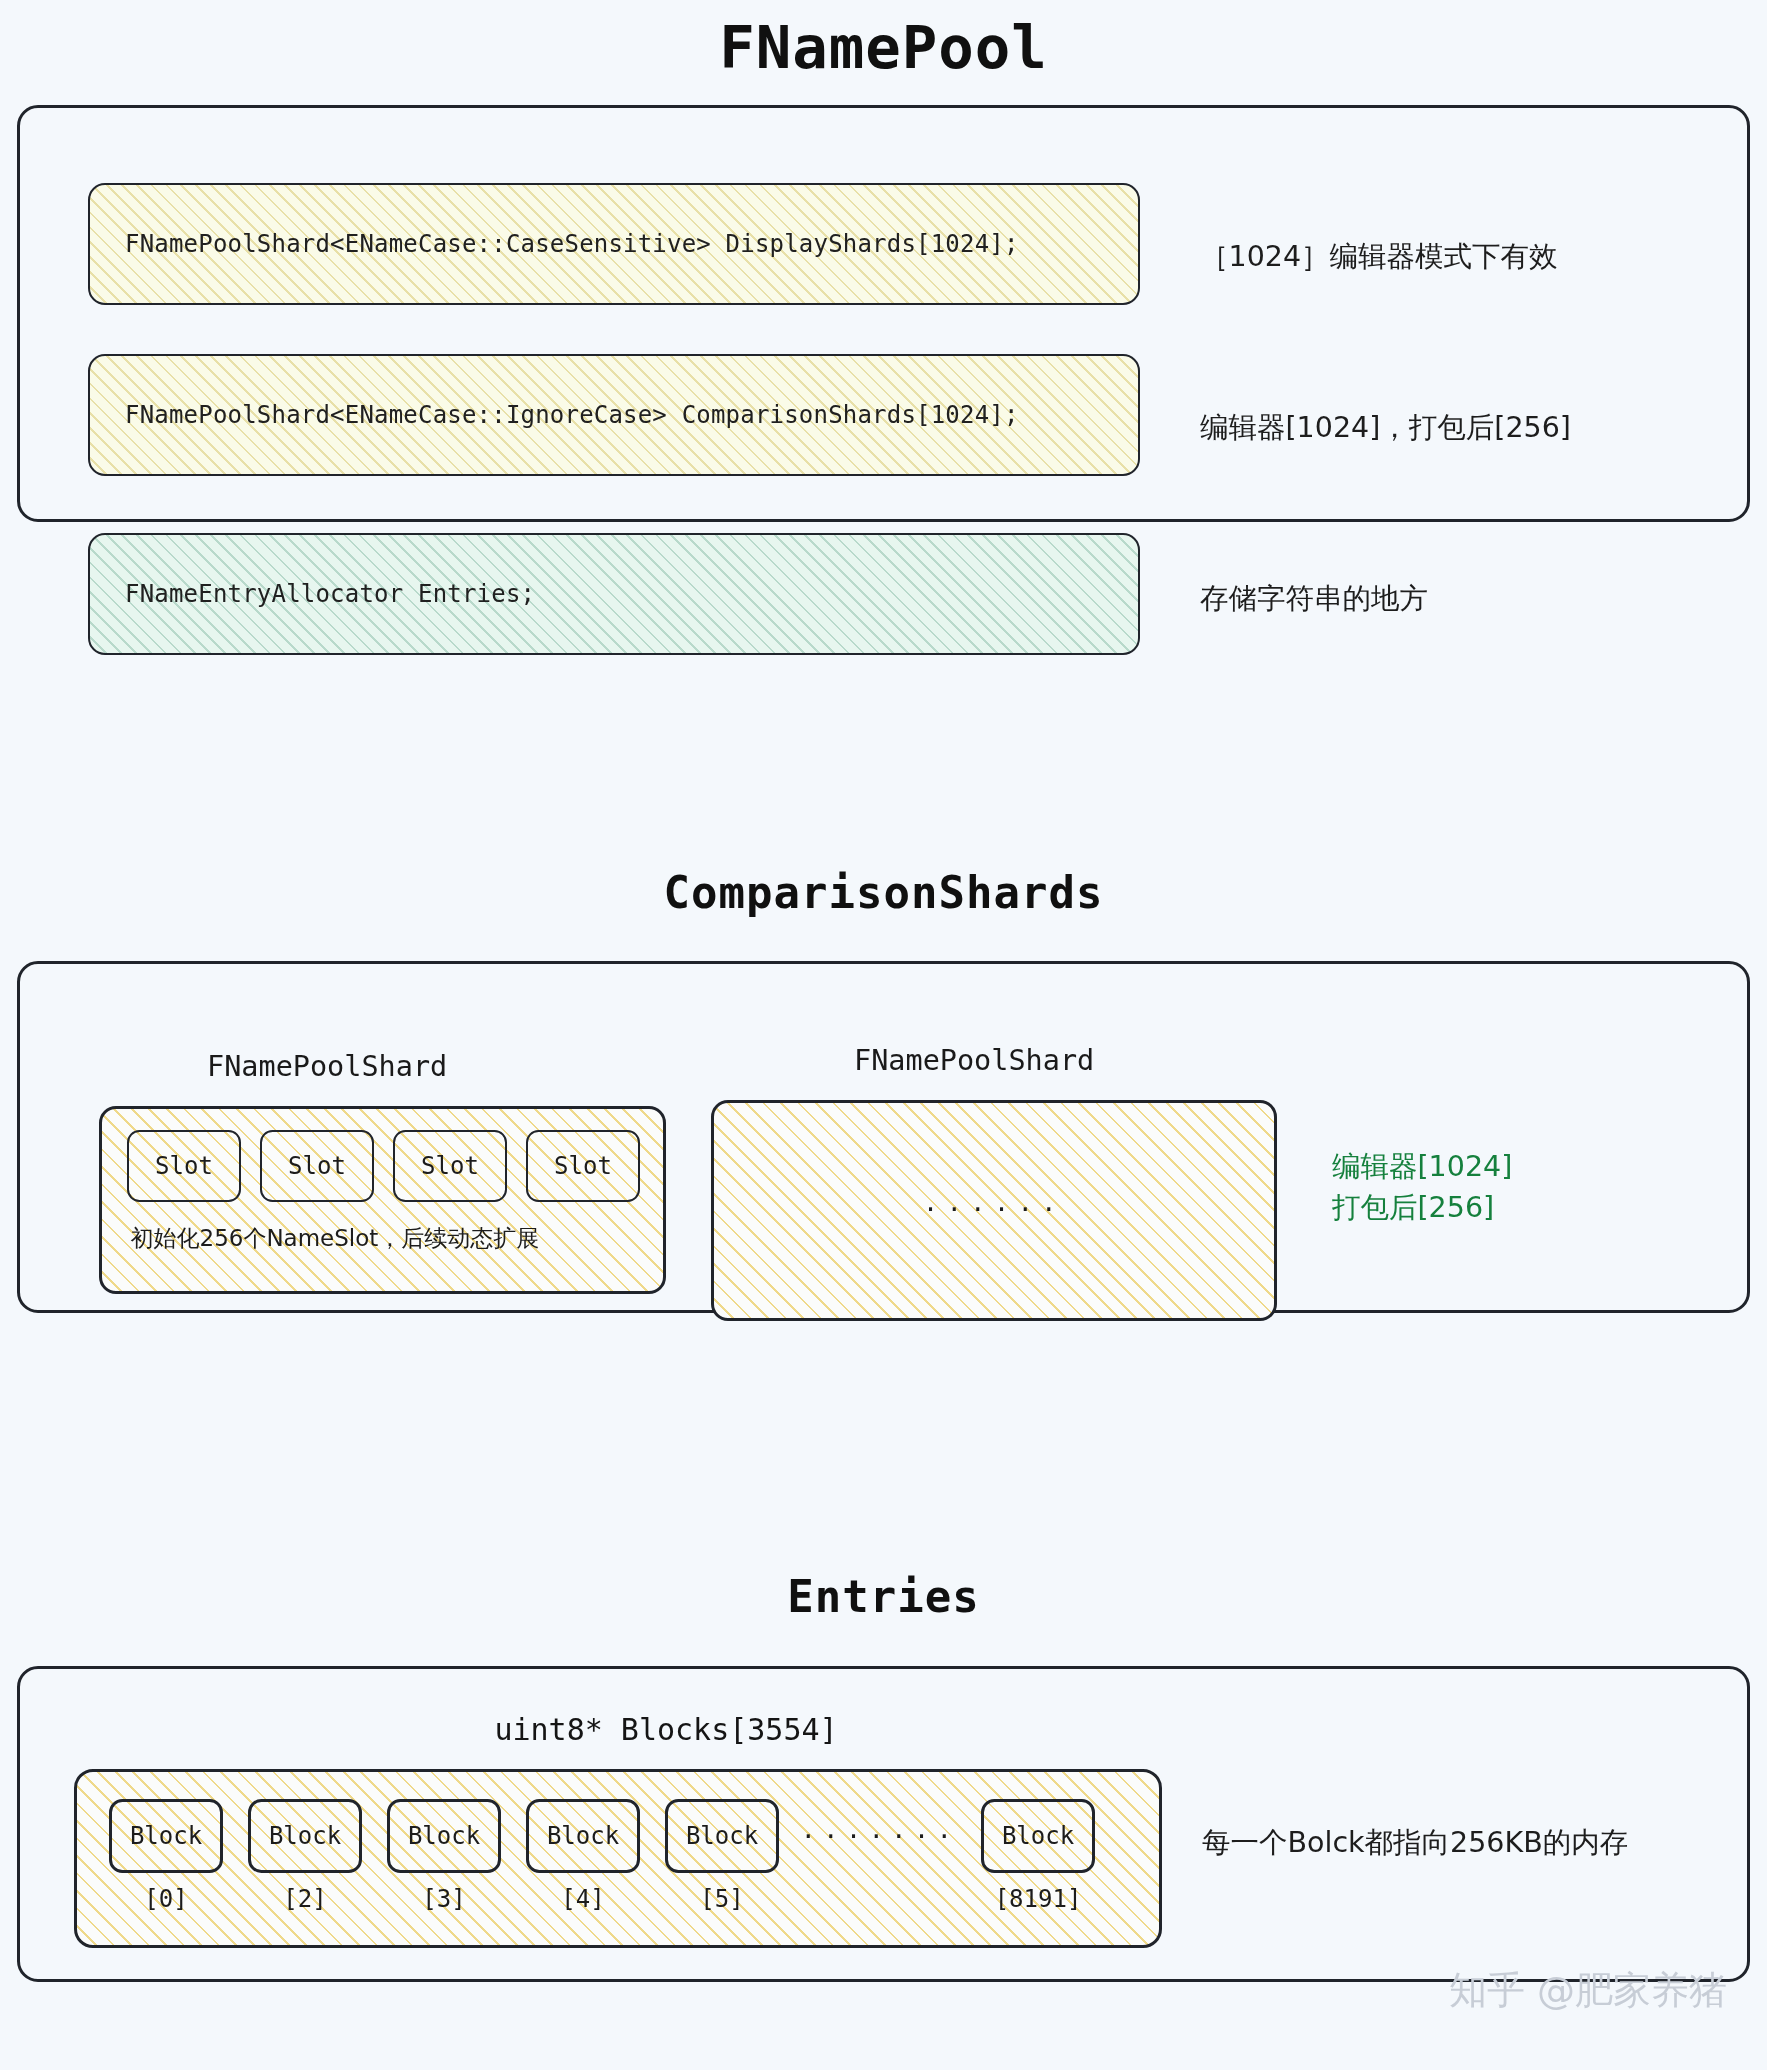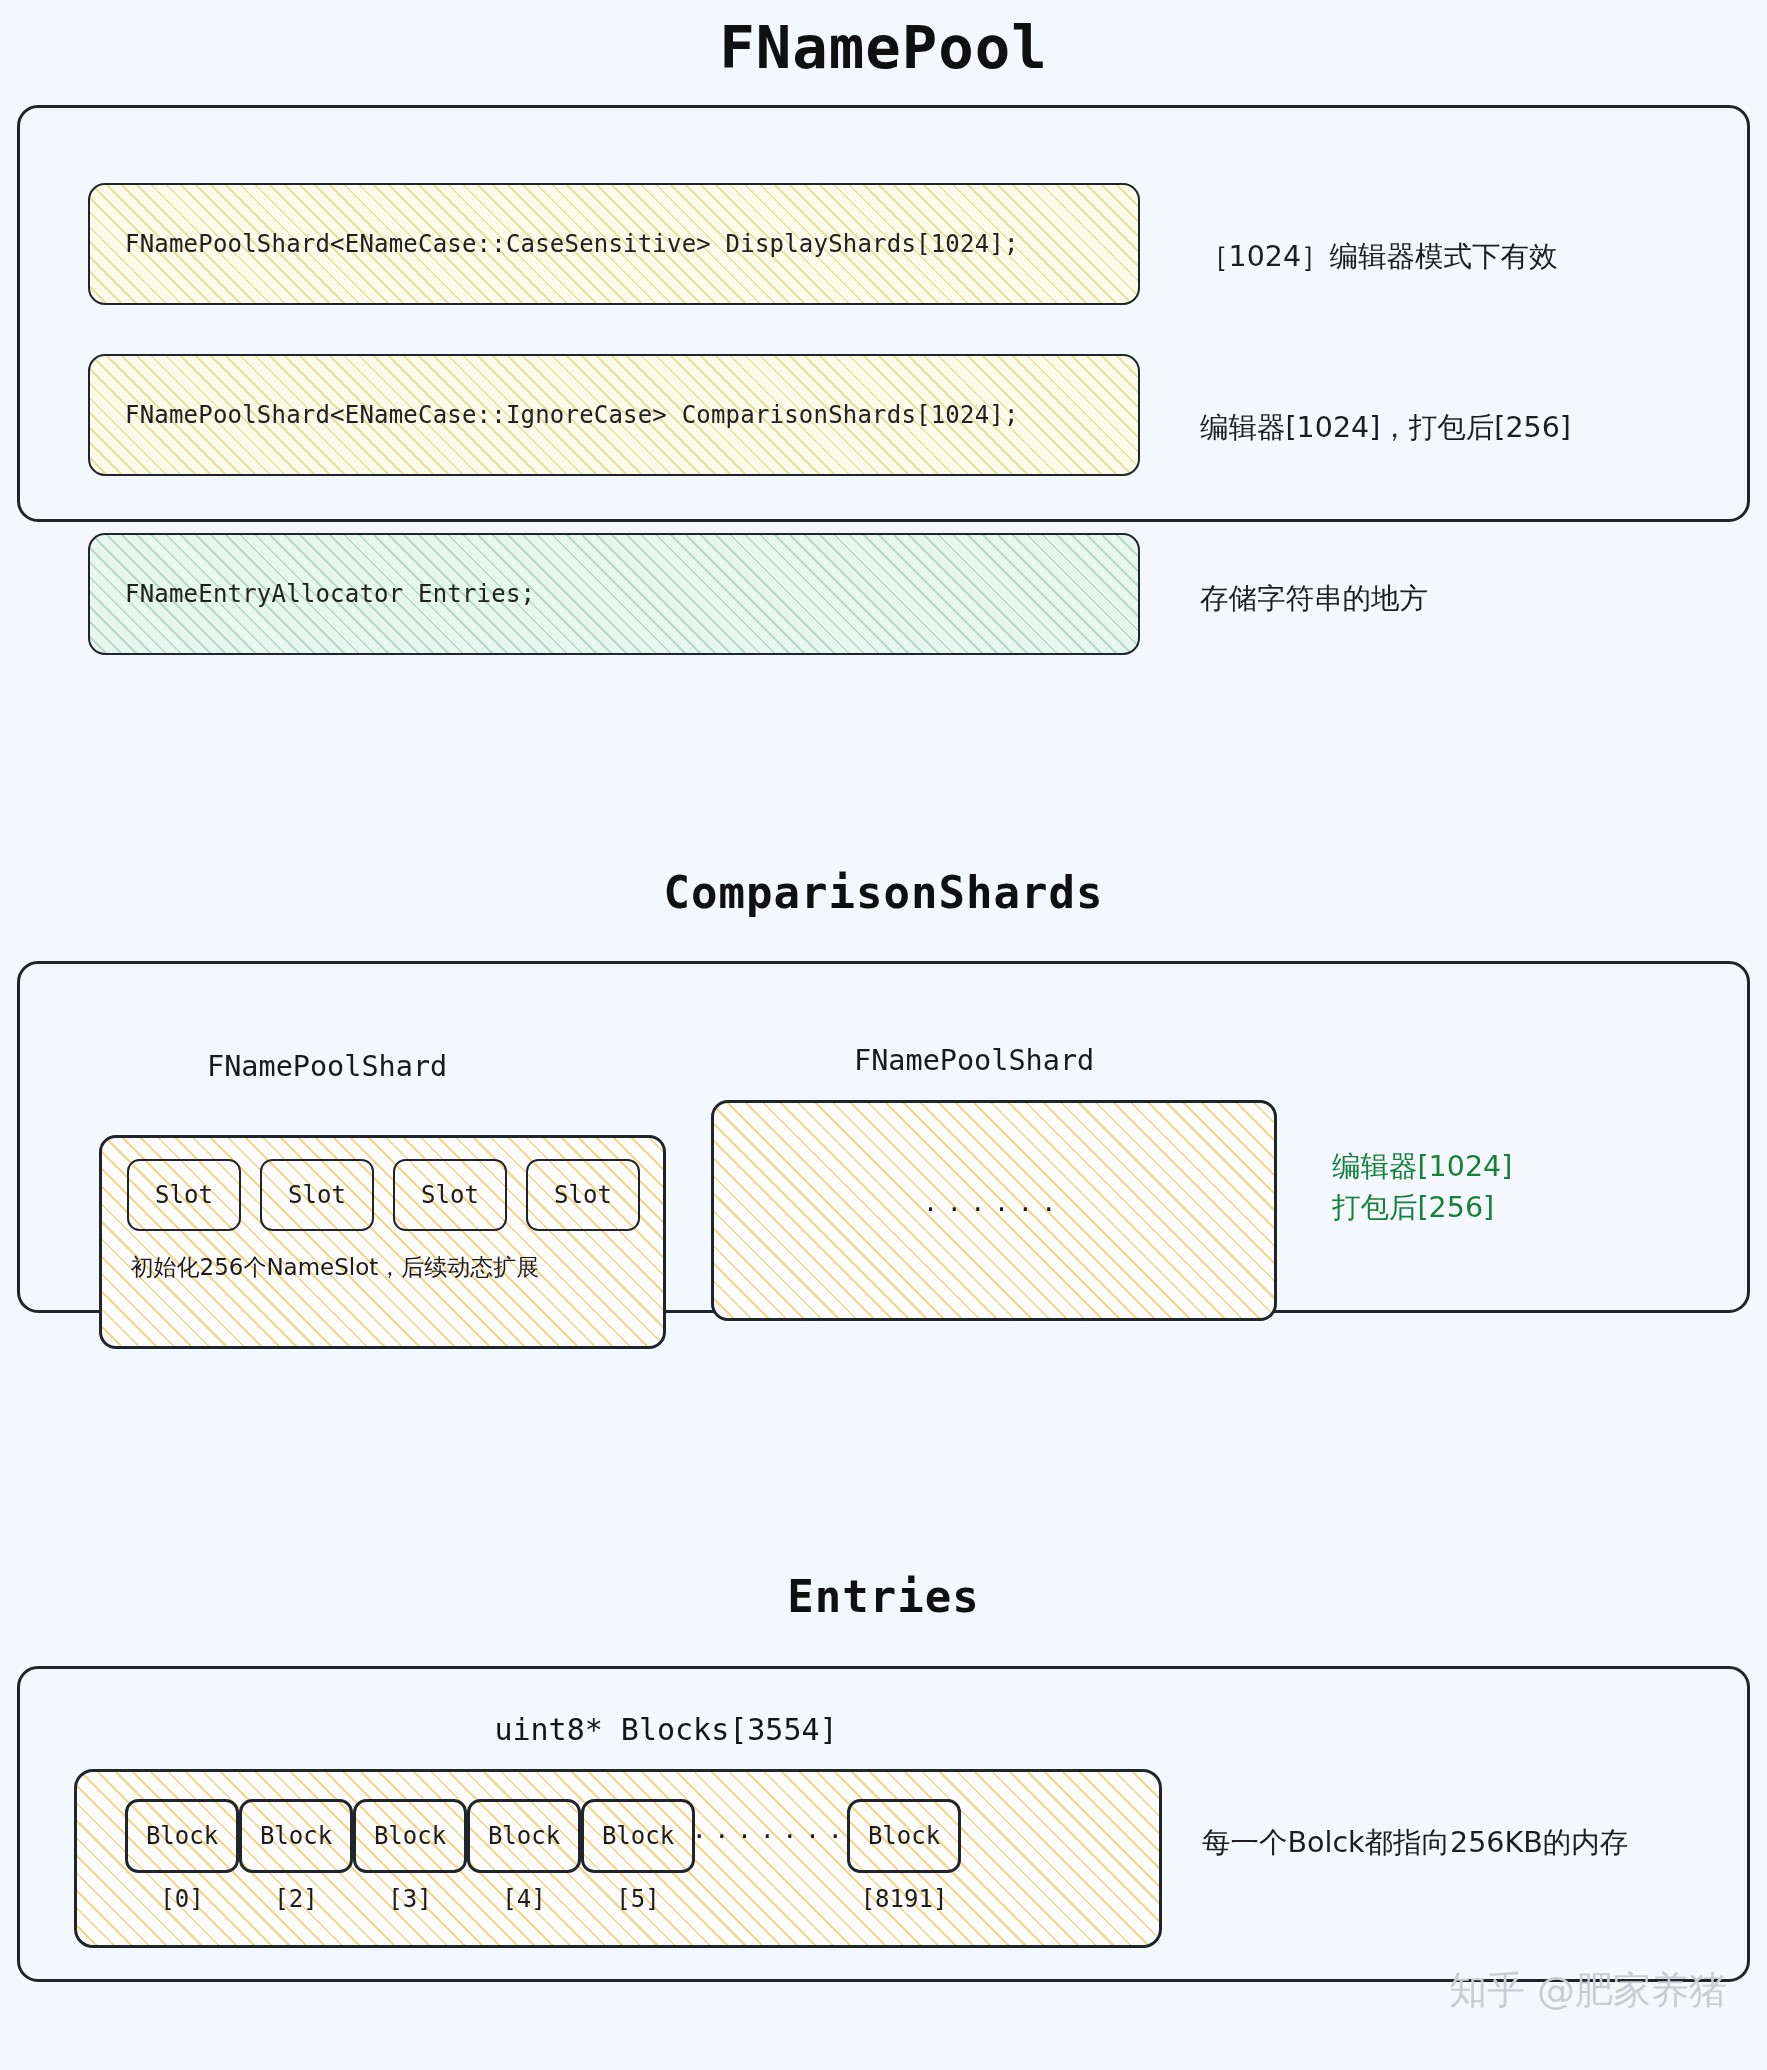--- a/index.html
+++ b/index.html
@@ -115,21 +115,21 @@
   }
   #shard-label-1 { left: 207px; top: 1050px; }
   #shard-label-2 { left: 854px; top: 1044px; }
 
   .shard-box {
     position: absolute;
     border: 3.8px solid #20242b;
     border-radius: 17px;
     box-sizing: border-box;
   }
-  #shard-box-1 { left: 99px; top: 1106px; width: 567px; height: 214px; margin-top: 29px; }
+  #shard-box-1 { left: 99px; top: 1106px; width: 567px; height: 188px; }
   #shard-box-2 { left: 711px; top: 1100px; width: 566px; height: 221px; }
 
   .slot-row {
     position: absolute;
     left: 25px;
     top: 21px;
     display: flex;
     gap: 19px;
   }
   .slot-box {
@@ -192,24 +192,25 @@
     left: 74px;
     top: 1769px;
     width: 1088px;
     height: 179px;
     border: 3.8px solid #20242b;
     border-radius: 19px;
     box-sizing: border-box;
   }
   .block-row {
     position: absolute;
-    left: 48px;
+    left: 32px;
     top: 27px;
     display: flex;
     align-items: flex-start;
+    gap: 25px;
     justify-content: flex-end;
   }
   .block-cell {
     display: flex;
     flex-direction: column;
     align-items: center;
     width: 114px;
   }
   .block-box {
     width: 114px;

